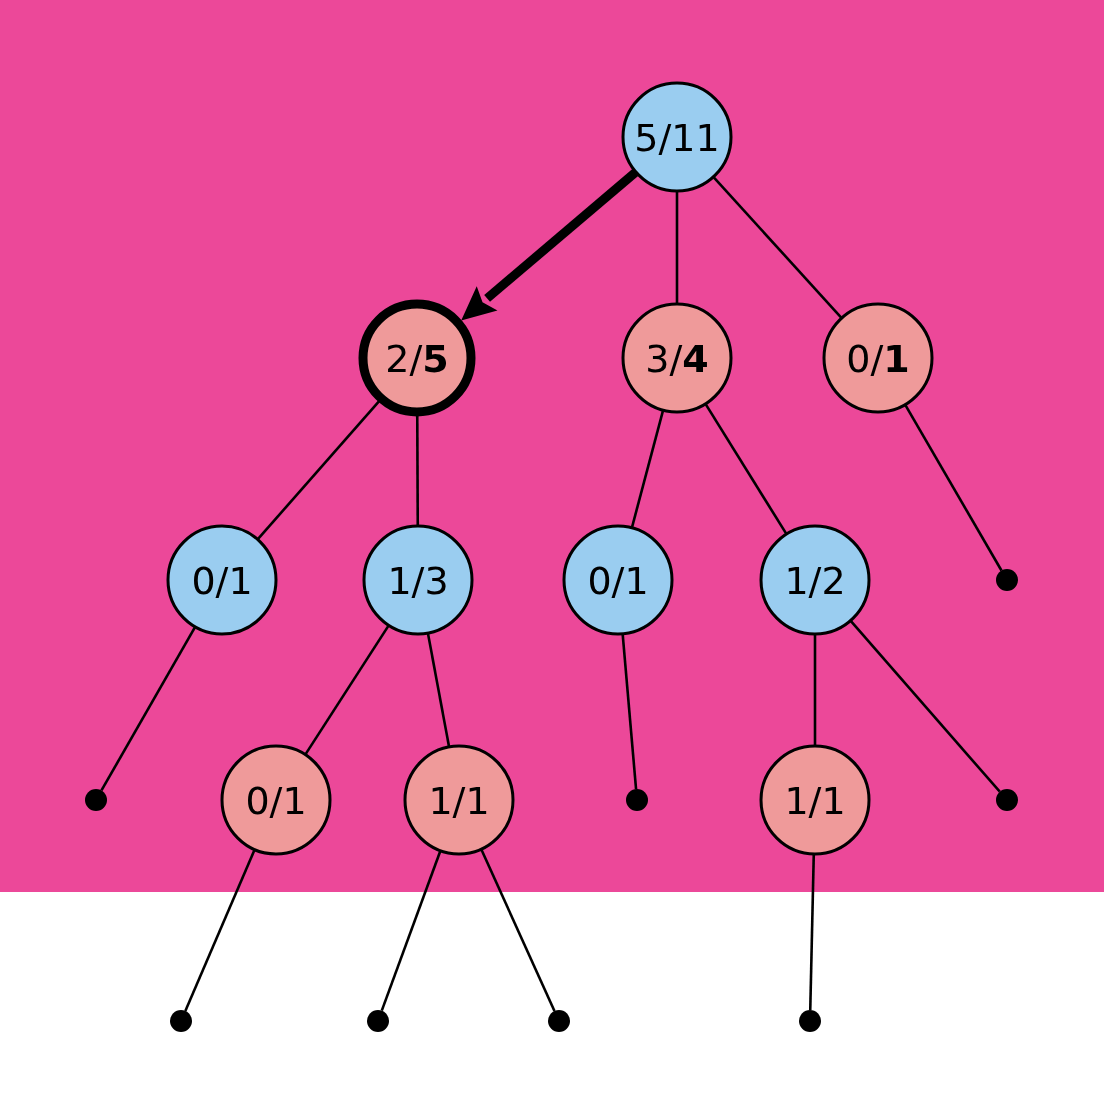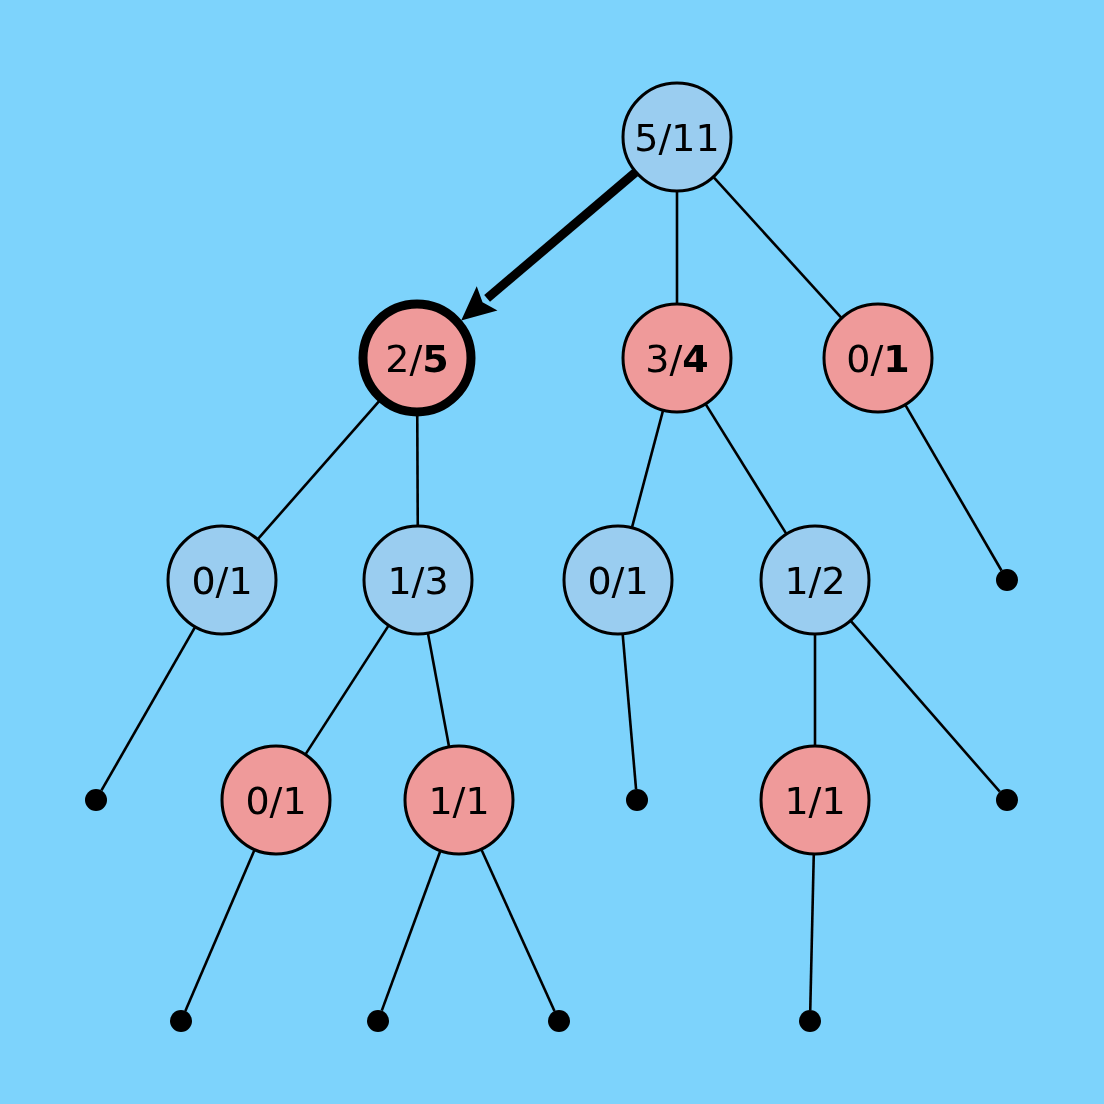--- a/index.html
+++ b/index.html
@@ -9,22 +9,22 @@
   }
   body {
     width: 1104px;
     height: 1104px;
     font-family: "DejaVu Sans", sans-serif;
     overflow: hidden;
   }
   #tree-canvas {
     position: relative;
     width: 1104px;
-    height: 1104px;
-    background: #7dd3fc;
+    height: 892px;
+    background: #ec4899;
   }
   svg.tree-svg {
     position: absolute;
     top: 0;
     left: 0;
     width: 1104px;
     height: 1104px;
     display: block;
   }
   .node-label {

